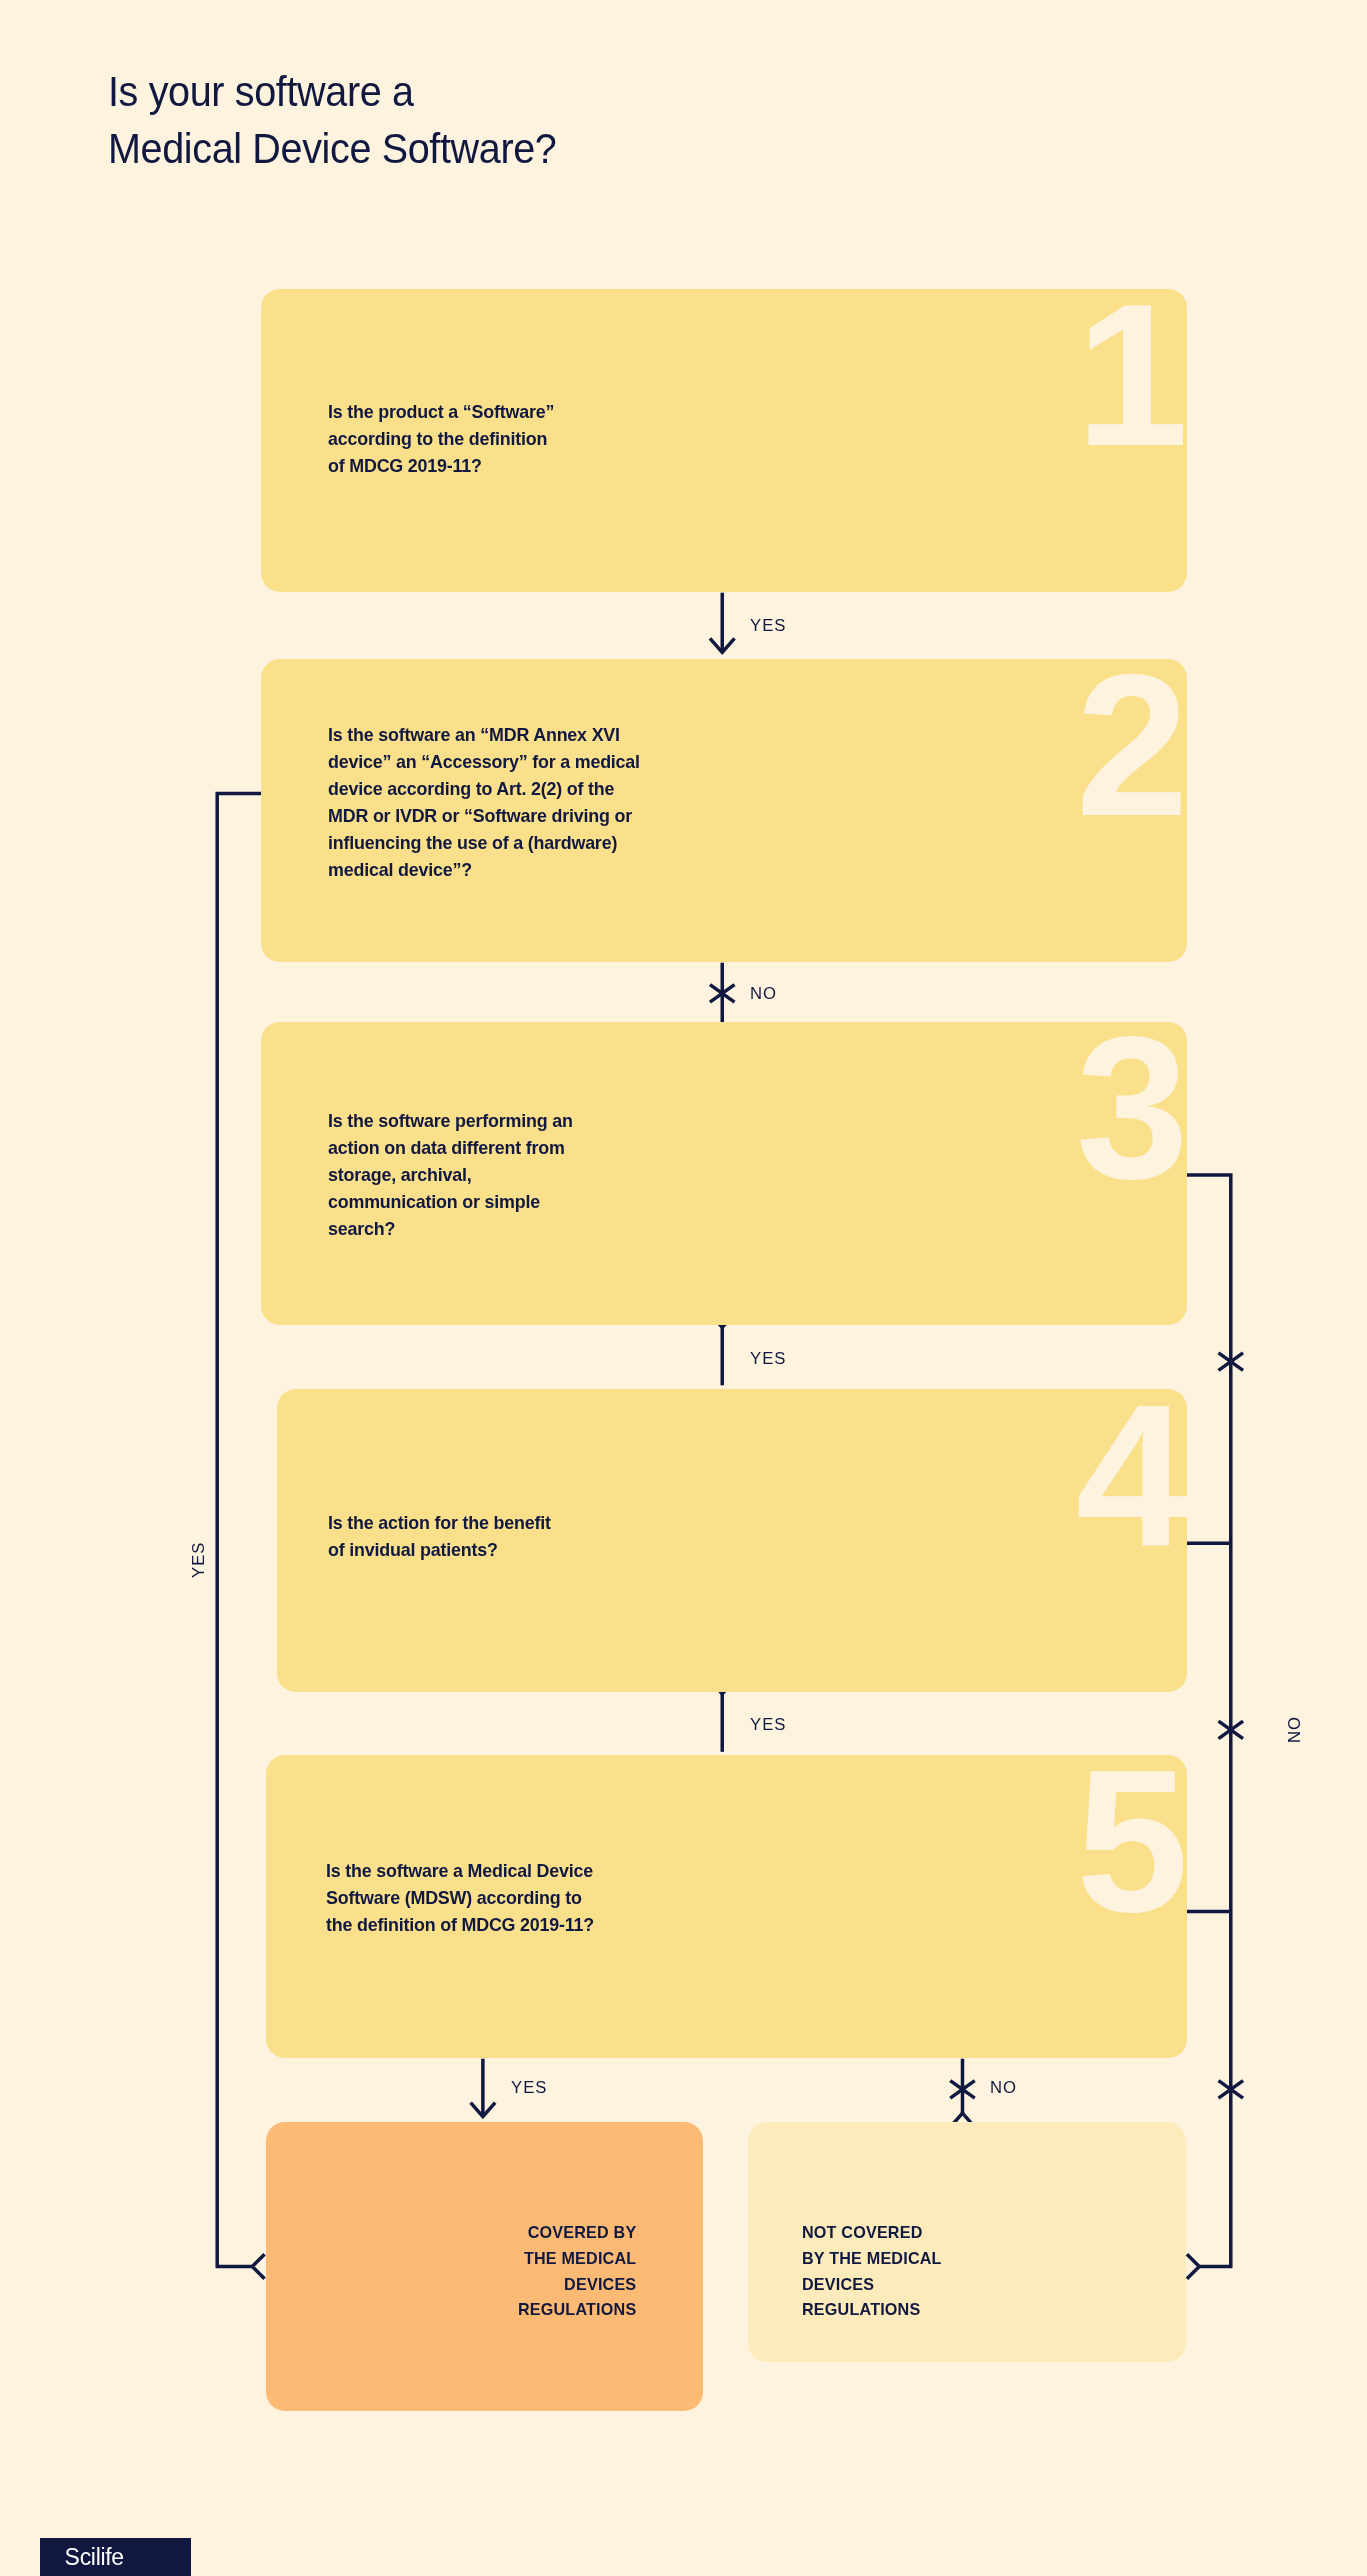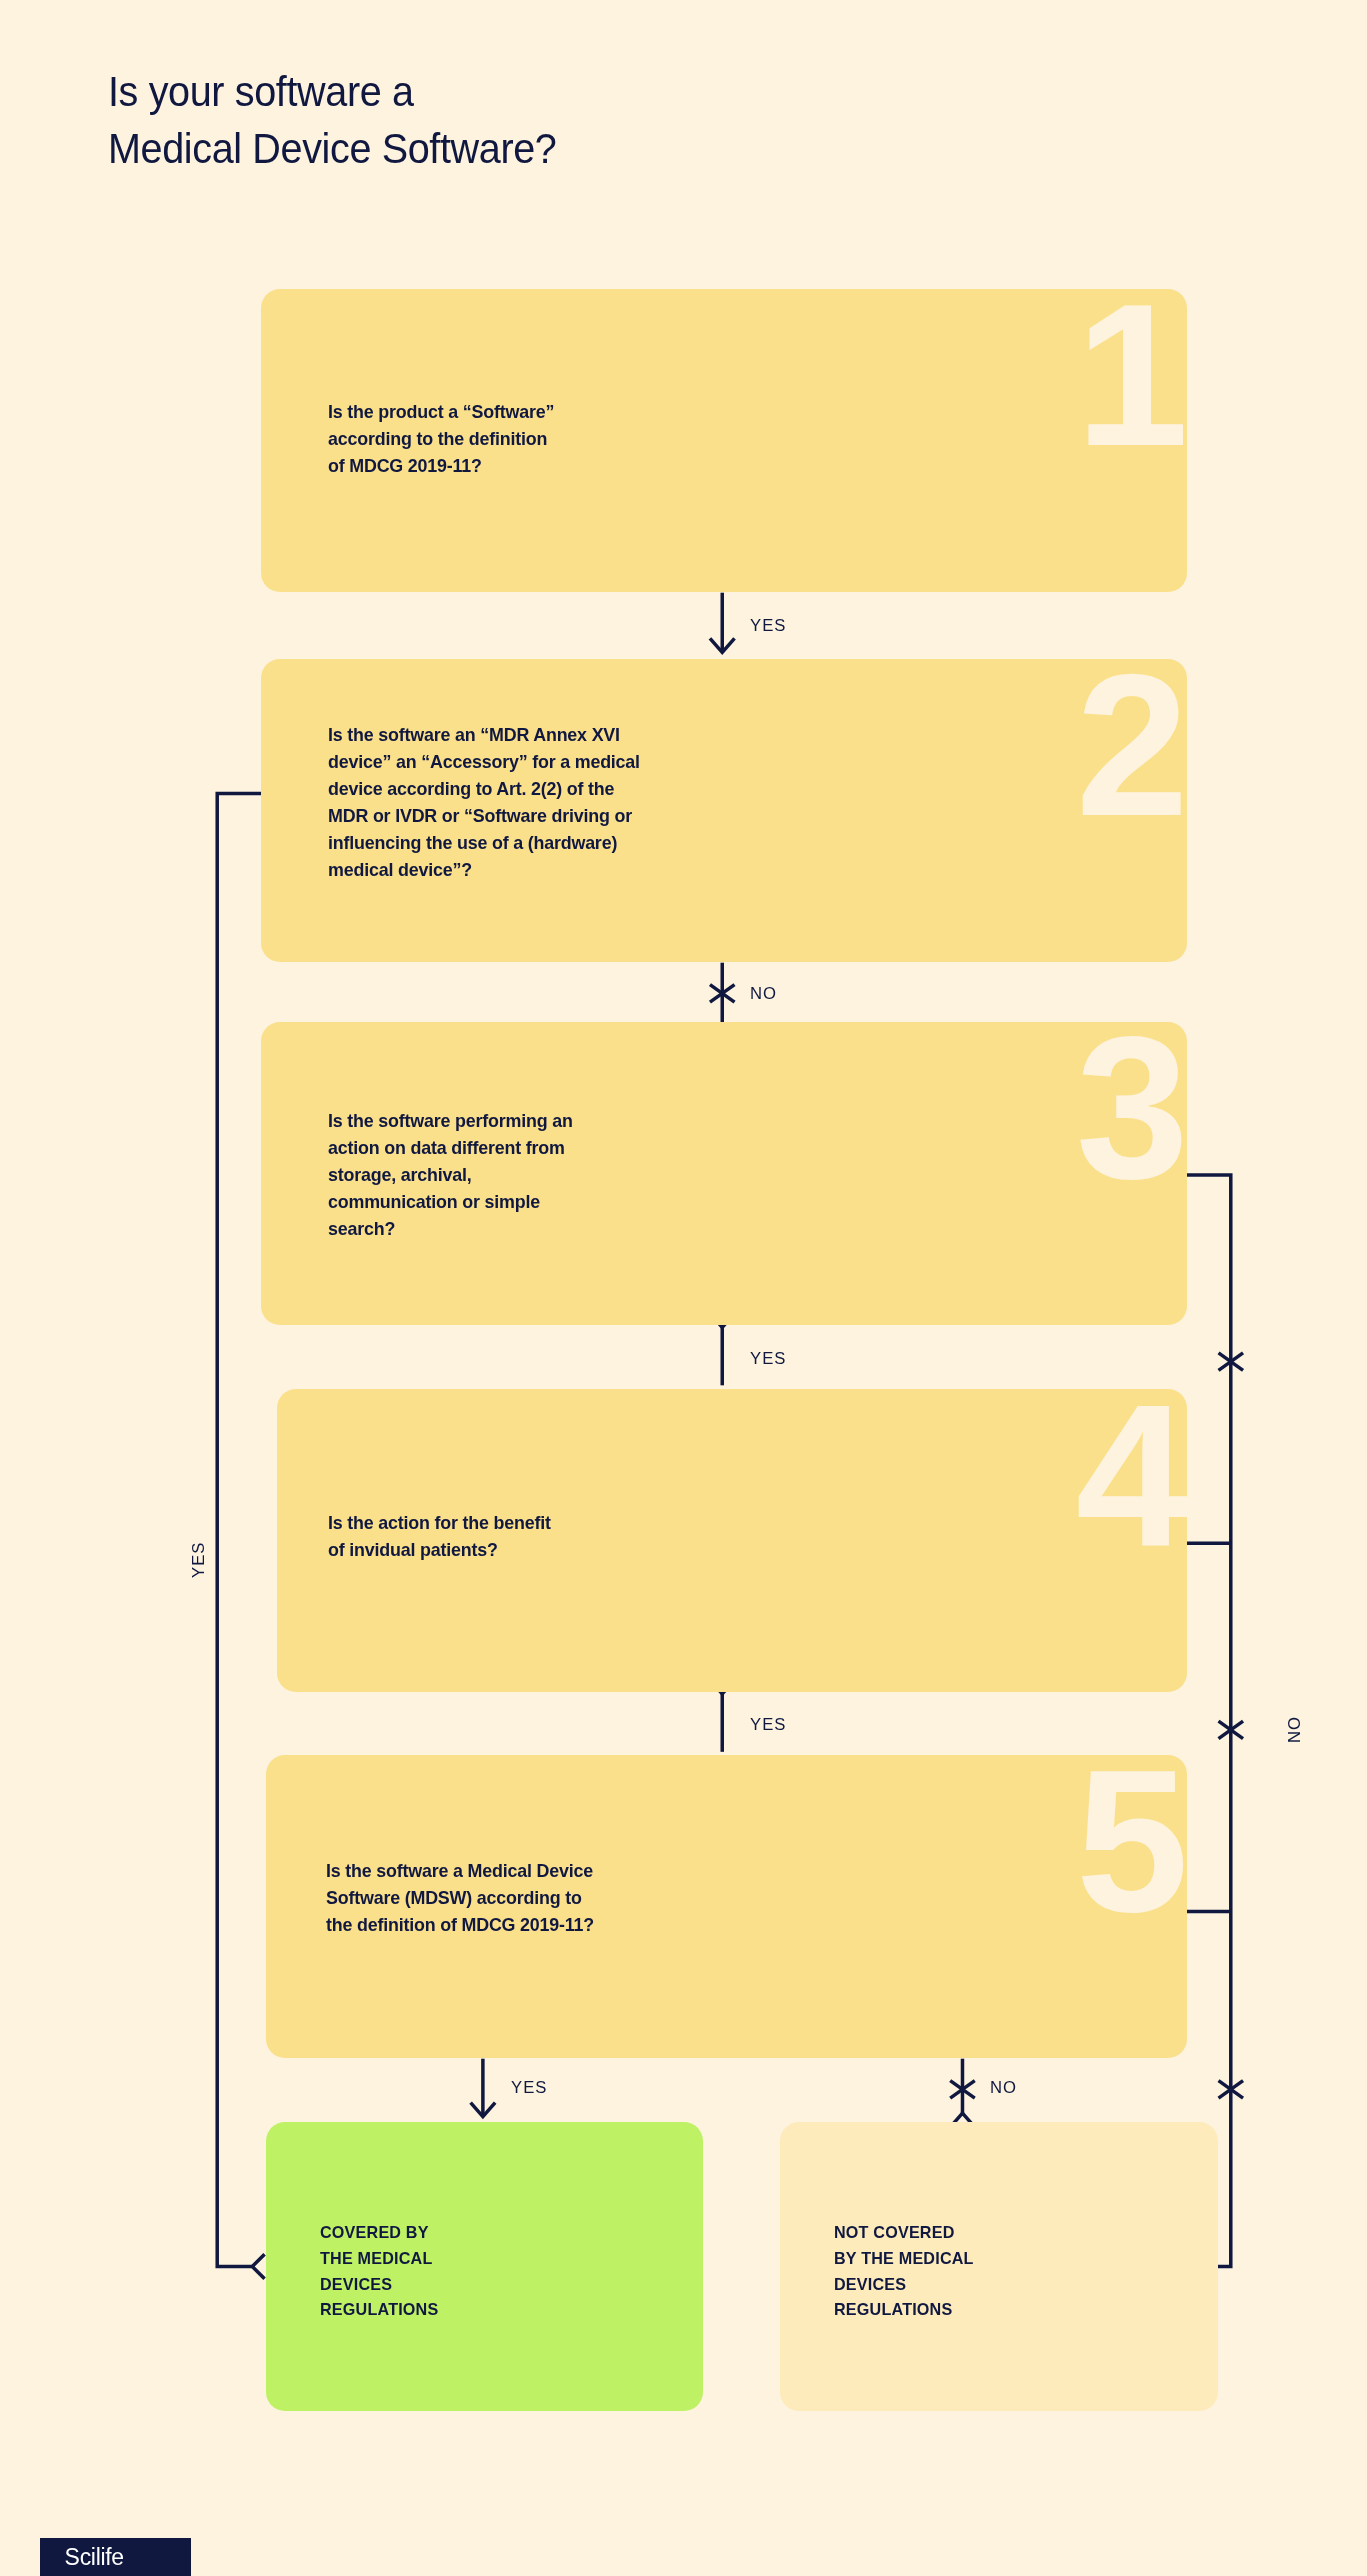--- a/index.html
+++ b/index.html
@@ -67,21 +67,21 @@
     letter-spacing: -7px;
     opacity: 1;
     user-select: none;
   }
 
   
   .result {
     position: absolute;
     border-radius: 19px;
   }
-  .result-a { background: #bef264; }
+  .result-a { background: #fdba74; text-align: right; }
   .result-b { background: #FDEBBB; }
 
   .result-text {
     position: absolute;
     color: #101840;
     font-size: 17px;
     font-weight: bold;
     line-height: 1.52;
     letter-spacing: 0.2px;
     transform: scaleX(0.95);
@@ -246,21 +246,21 @@
 the definition of MDCG 2019-11?</div>
   </div>
 
   <div class="result result-a" style="left:226px; top:2122px; width:437px; height:289px;">
     <div class="result-text" style="left:54px; top:98px; width:333px;">COVERED BY
 THE MEDICAL
 DEVICES
 REGULATIONS</div>
   </div>
 
-  <div class="result result-b" style="left:740px; top:2122px; width:438px; height:289px;">
+  <div class="result result-b" style="left:708px; top:2122px; width:438px; height:240px;">
     <div class="result-text" style="left:54px; top:98px; width:351px;">NOT COVERED
 BY THE MEDICAL
 DEVICES
 REGULATIONS</div>
   </div>
 
   <div class="logo">
     <div class="logo-text">Scilife</div>
   </div>
 

